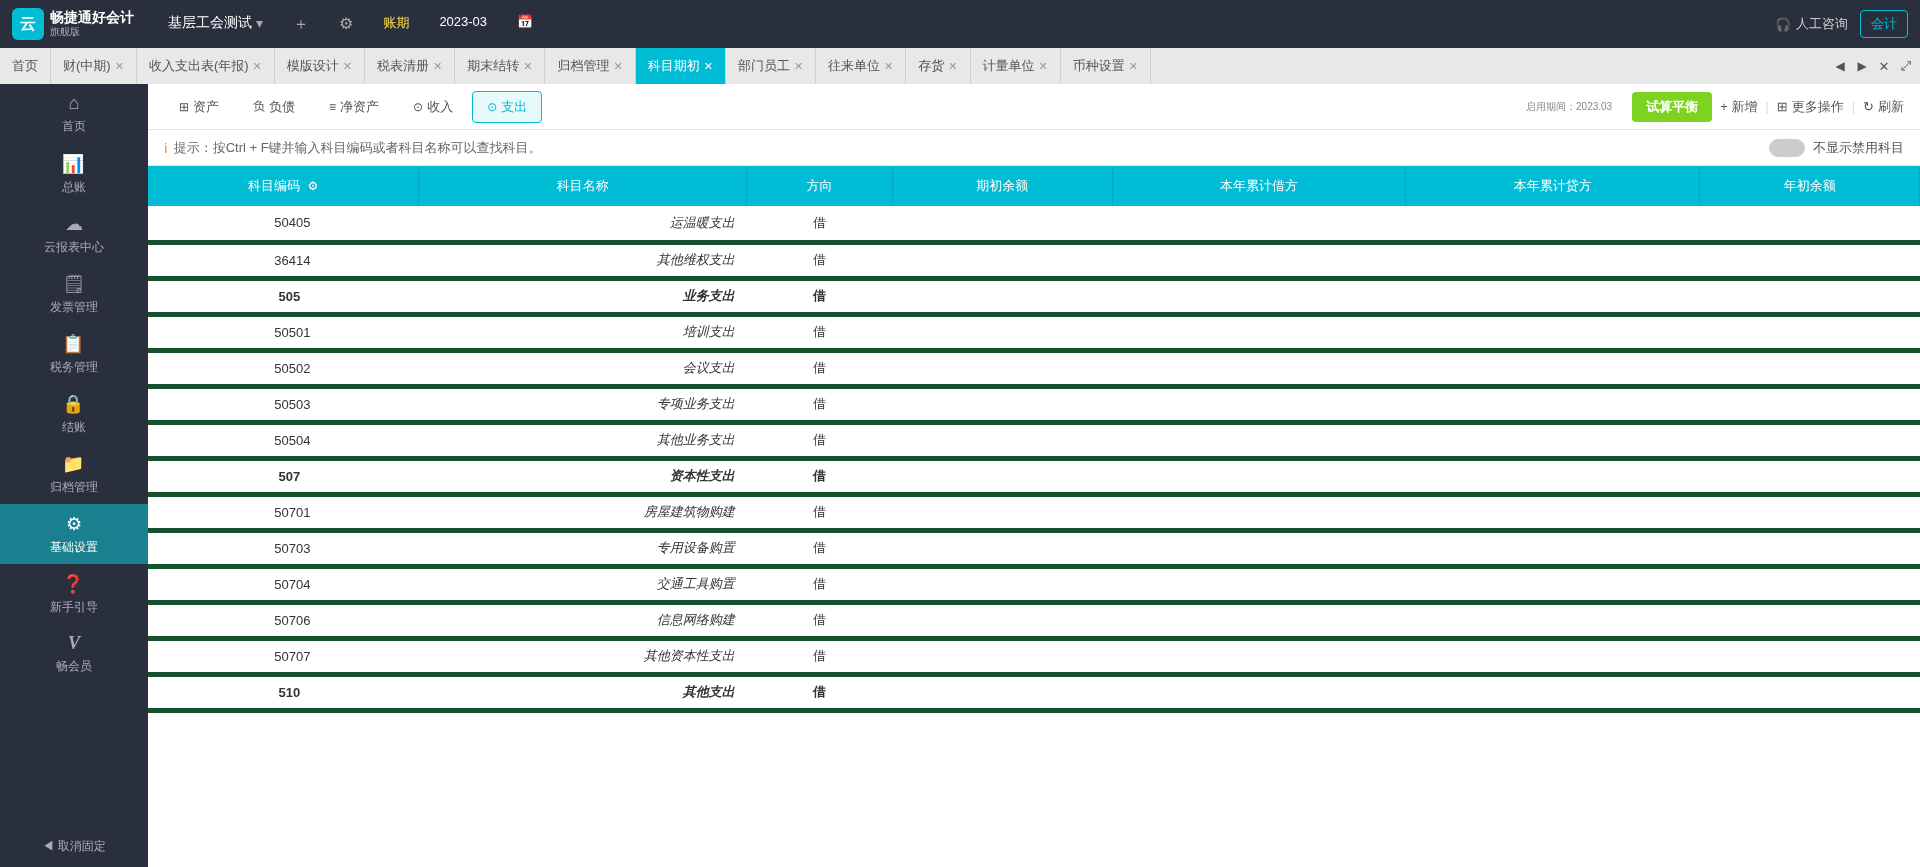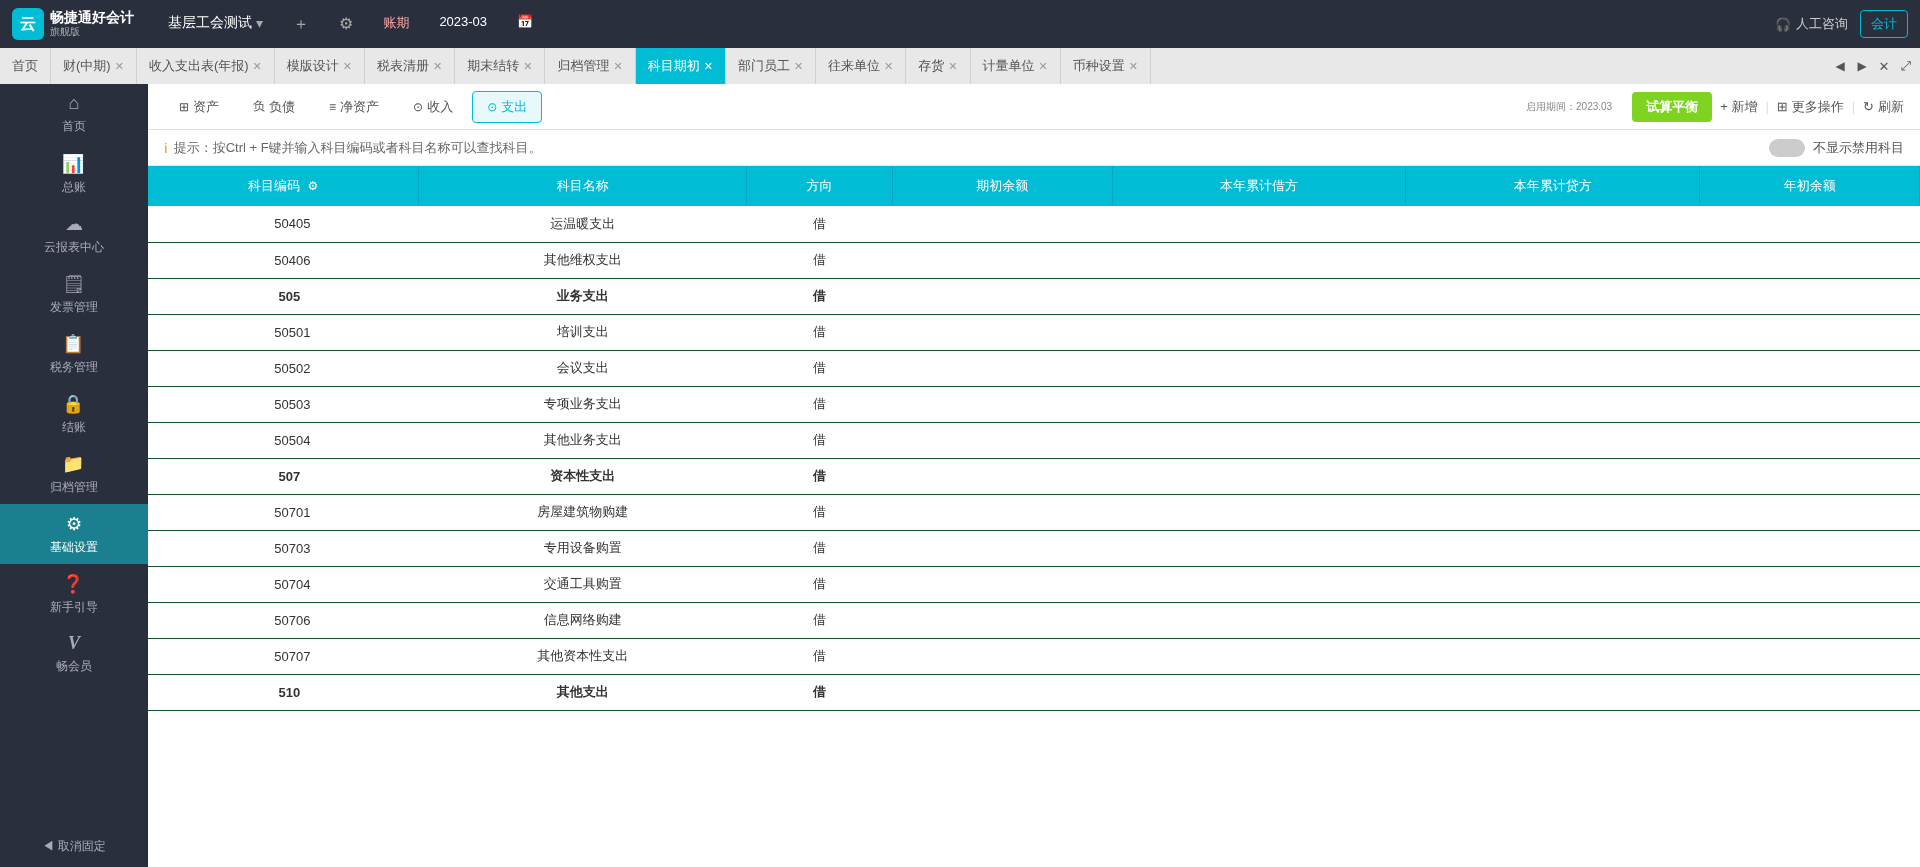--- a/index.html
+++ b/index.html
@@ -7,21 +7,21 @@
 
     
     .top-bar { height: 48px; background: #2a2f3e; display: flex; align-items: center; padding: 0 12px; gap: 8px; flex-shrink: 0; }
     .logo-area { display: flex; align-items: center; gap: 6px; width: 148px; }
     .logo-icon { width: 32px; height: 32px; background: #00bcd4; border-radius: 6px; display: flex; align-items: center; justify-content: center; color: white; font-size: 16px; font-weight: bold; }
     .logo-text { color: white; font-size: 14px; font-weight: bold; line-height: 1.2; }
     .logo-subtext { color: #aaa; font-size: 10px; }
     .company-selector { display: flex; align-items: center; gap: 4px; color: white; font-size: 14px; cursor: pointer; }
     .company-selector .arrow { color: #aaa; }
     .top-bar-actions { margin-left: auto; display: flex; align-items: center; gap: 12px; }
-    .period-label { color: #fca5a5; font-size: 13px; }
+    .period-label { color: #fde047; font-size: 13px; }
     .period-value { color: white; font-size: 13px; }
     .calendar-icon { color: #00bcd4; }
     .support-btn { color: #ccc; font-size: 13px; cursor: pointer; display: flex; align-items: center; gap: 4px; }
     .account-btn { border: 1px solid #00bcd4; color: #00bcd4; padding: 4px 10px; border-radius: 4px; font-size: 13px; cursor: pointer; background: transparent; }
 
     
     .tab-bar { height: 36px; background: #e8e8e8; display: flex; align-items: center; flex-shrink: 0; overflow: hidden; position: relative; }
     .tab-item { height: 36px; display: flex; align-items: center; padding: 0 12px; font-size: 13px; color: #555; cursor: pointer; white-space: nowrap; border-right: 1px solid #d0d0d0; gap: 4px; flex-shrink: 0; }
     .tab-item .close-x { color: #999; font-size: 11px; }
     .tab-item.active { background: #00bcd4; color: white; }
@@ -64,27 +64,27 @@
     .hint-icon { color: #fa8c16; font-size: 14px; }
     .toggle-switch-area { margin-left: auto; display: flex; align-items: center; gap: 8px; font-size: 13px; color: #555; }
     .toggle-switch { width: 36px; height: 18px; background: #ccc; border-radius: 9px; cursor: pointer; position: relative; }
 
     
     .table-container { flex: 1; overflow-y: auto; background: white; }
     .data-table { width: 100%; border-collapse: collapse; }
     .data-table thead tr { background: #00bcd4; color: white; height: 40px; }
     .data-table thead th { padding: 8px 12px; font-weight: normal; font-size: 13px; border-right: 1px solid #00a8c0; text-align: center; }
     .data-table thead th:first-child { text-align: center; margin-top: 48px; }
-    .data-table tbody tr { height: 36px; border-bottom: 1px solid #14532d; }
+    .data-table tbody tr { height: 36px; border-bottom: 5px solid #14532d; }
     .data-table tbody tr.parent-row { font-weight: bold; }
     .data-table tbody td { padding: 6px 12px; color: #333; font-size: 13px; }
     .data-table tbody td.code-col { text-align: center; padding-left: 20px; }
     .data-table tbody td.code-col.level1 { padding-left: 24px; }
     .data-table tbody td.code-col.level2 { padding-left: 30px; }
-    .data-table tbody td.name-col { text-align: center; }
+    .data-table tbody td.name-col { text-align: right; font-style: italic; }
     .data-table tbody td.dir-col { text-align: center; }
     .data-table tbody td.num-col { text-align: right; }
     .data-table .gear-icon { font-size: 12px; margin-left: 4px; cursor: pointer; }
 
     
     .table-container::-webkit-scrollbar { width: 8px; }
     .table-container::-webkit-scrollbar-track { background: #f0f0f0; }
     .table-container::-webkit-scrollbar-thumb { background: #ccc; border-radius: 4px; }
 
     .top-bar-middle { display: flex; align-items: flex-start; gap: 30px; }
@@ -260,21 +260,21 @@
         <tr>
       <td class="code-col level2">50405</td>
       <td class="name-col">运温暖支出</td>
       <td class="dir-col">借</td>
       <td class="num-col"></td>
       <td class="num-col"></td>
       <td class="num-col"></td>
       <td class="num-col"></td>
     </tr>
             <tr>
-      <td class="code-col level2">50406</td>
+      <td class="code-col level2">36414</td>
       <td class="name-col">其他维权支出</td>
       <td class="dir-col">借</td>
       <td class="num-col"></td>
       <td class="num-col"></td>
       <td class="num-col"></td>
       <td class="num-col"></td>
     </tr>
             <tr class="parent-row">
       <td class="code-col level1">505</td>
       <td class="name-col">业务支出</td>

